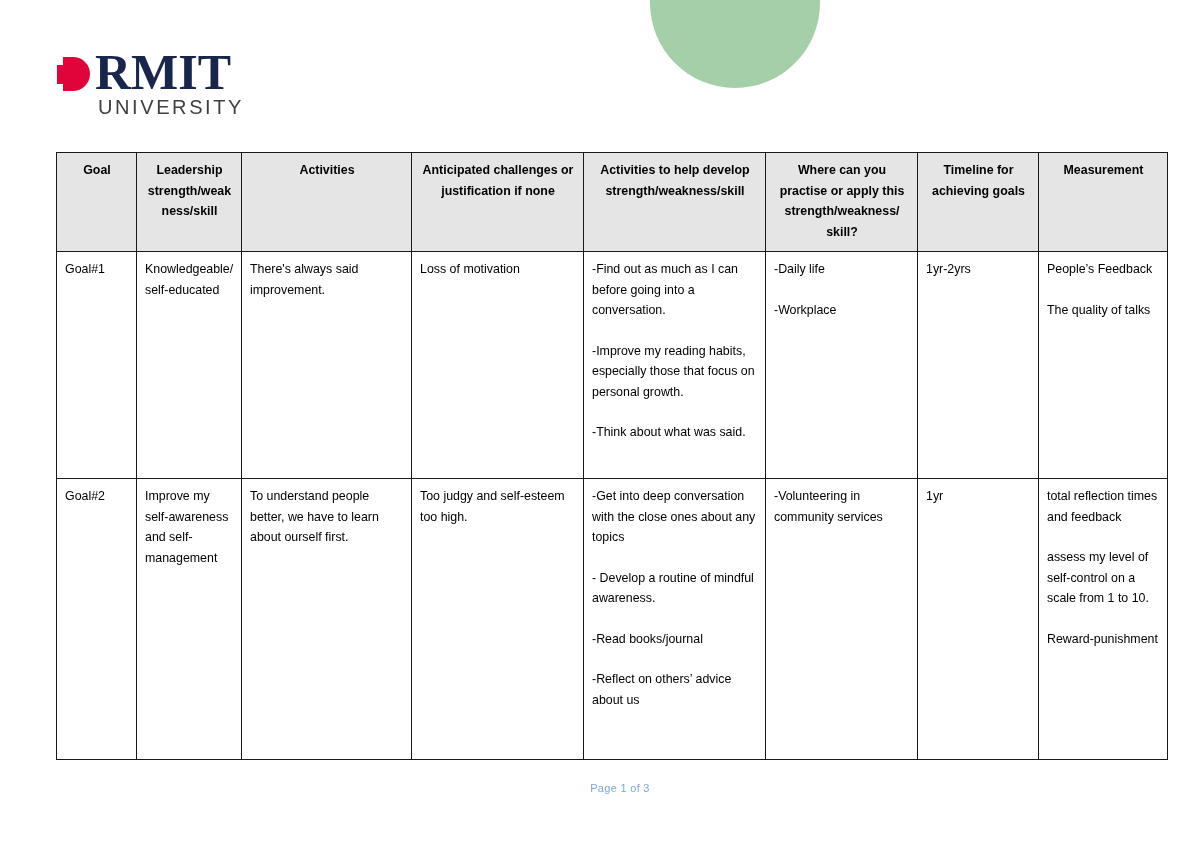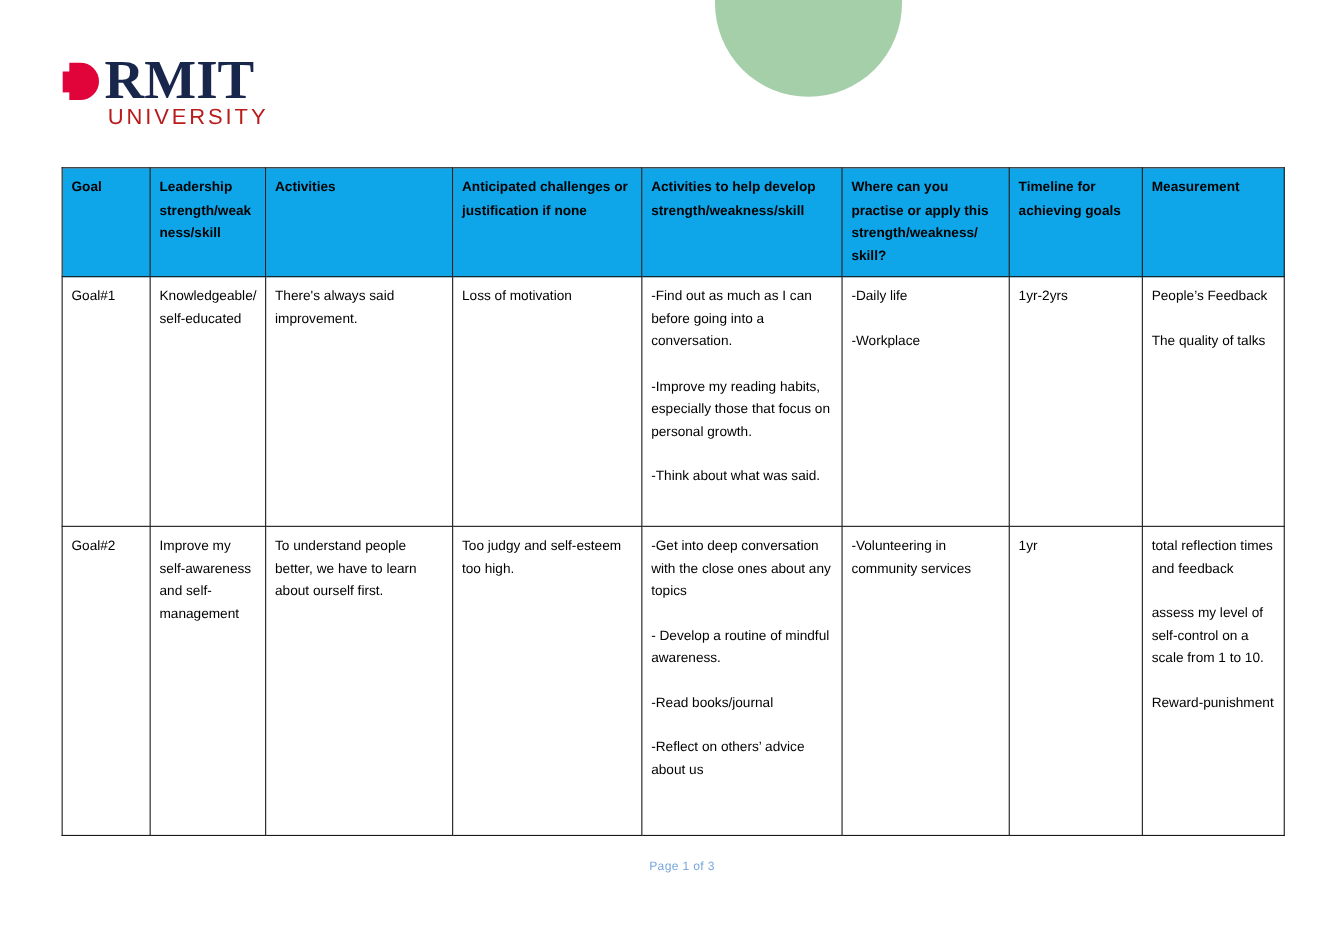--- a/index.html
+++ b/index.html
@@ -69,21 +69,21 @@
     white-space: nowrap;
   }
   #rmit-logo .logo-sub {
     position: absolute;
     left: 41px;
     top: 44px;
     font-family: "Liberation Sans", sans-serif;
     font-weight: normal;
     font-size: 20px;
     letter-spacing: 2.6px;
-    color: #b91c1c;
+    color: #404040;
     white-space: nowrap;
   }
 
   #green-semicircle {
     position: absolute;
     left: 650px;
     top: -82px;
     width: 170px;
     height: 170px;
     background: #a4cfa8;
@@ -118,24 +118,25 @@
     padding: 7px 7px 7px 8px;
     font-size: 12.4px;
     line-height: 20.5px;
     font-family: "Liberation Sans", sans-serif;
     font-weight: normal;
     text-align: left;
     word-wrap: break-word;
     overflow-wrap: break-word;
   }
   #plan-table thead th {
-    background: #0ea5e9;
+    background: #e5e5e5;
     font-weight: bold;
     height: 84px;
     vertical-align: top;
+    text-align: center;
   }
   #plan-table tbody tr.row-goal1 td { height: 212px; }
   #plan-table tbody tr.row-goal2 td { height: 266px; }
 
   .cell-para { margin: 0 0 20px 0; }
   .cell-para:last-child { margin-bottom: 0; }
 
   
   col.c0 { width: 80px; }
   col.c1 { width: 105px; }

